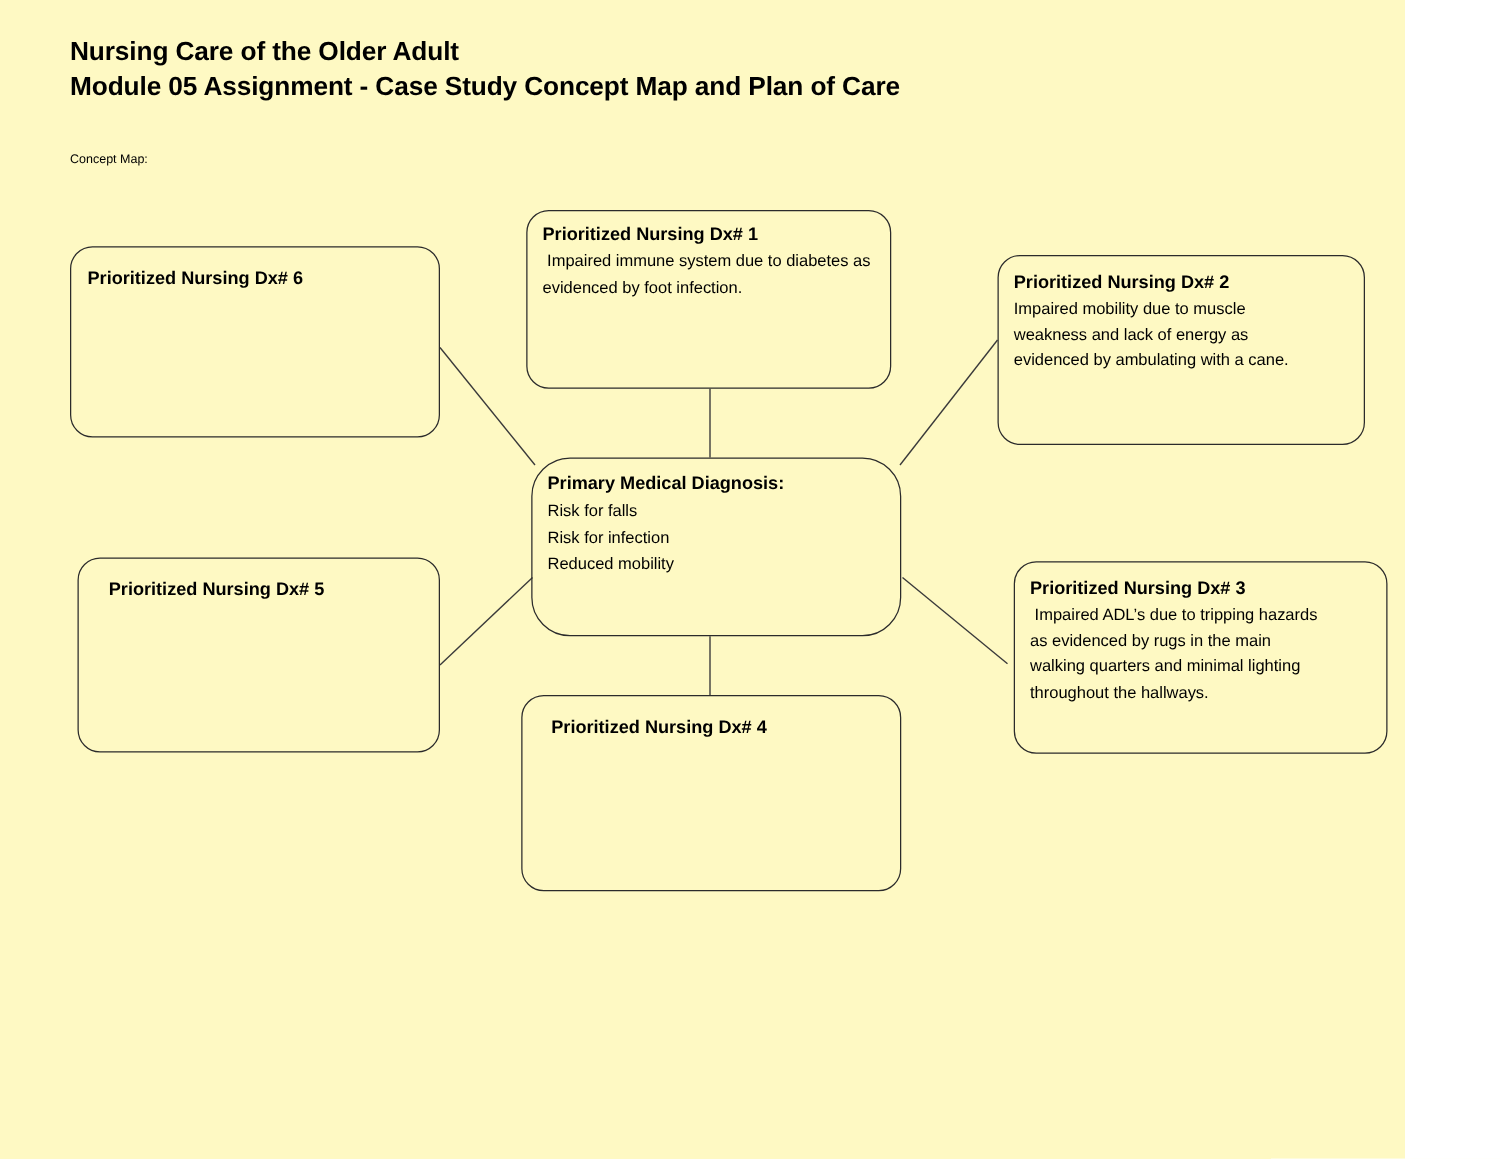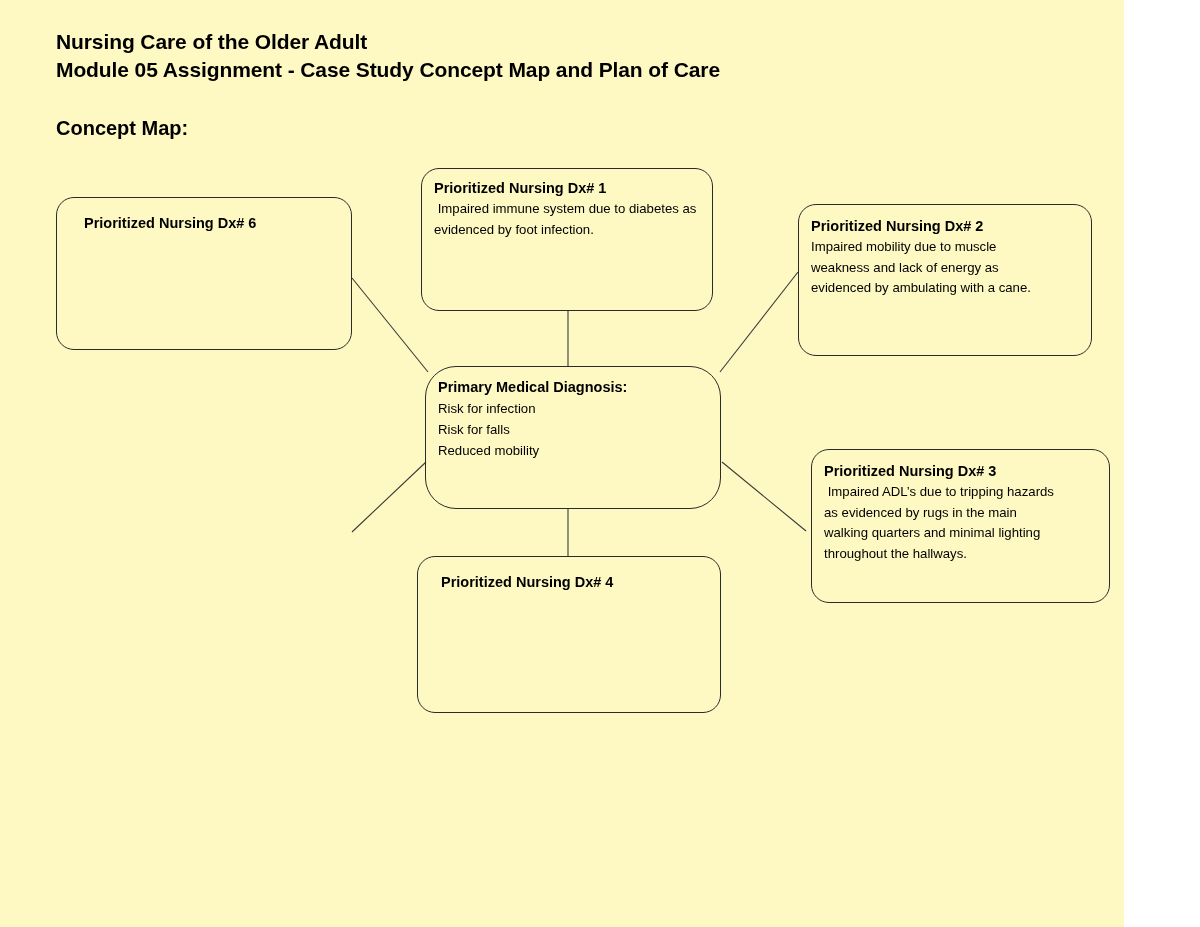--- a/index.html
+++ b/index.html
@@ -28,22 +28,22 @@
     font-size: 21px;
     font-weight: bold;
     line-height: 28px;
     letter-spacing: -0.1px;
     white-space: nowrap;
   }
   #section-label {
     position: absolute;
     left: 56px;
     top: 118px;
-    font-size: 20px;
-    font-weight: bold;
+    font-size: 10px;
+    font-weight: normal;
     line-height: 20px;
   }
 
   
   #map {
     position: absolute;
     left: 0;
     top: 0;
     width: 1200px;
     height: 927px;
@@ -94,21 +94,21 @@
   #node-center{ left: 425px; top: 366px; width: 296px; height: 143px; border-radius: 31px; }
   #node-dx4   { left: 417px; top: 556px; width: 304px; height: 157px; }
   #node-dx2   { left: 798px; top: 204px; width: 294px; height: 152px; }
   #node-dx3   { left: 811px; top: 449px; width: 299px; height: 154px; }
 
   #node-dx6 .node-title,
   #node-dx5 .node-title,
   #node-dx4 .node-title { margin-top: 6px; }
   #node-dx5 .node-title { margin-left: 12px; }
   #node-dx4 .node-title { margin-left: 11px; }
-  #node-dx6 .node-title { margin-left: 15px; }
+  #node-dx6 .node-title { margin-left: 1px; }
   #node-dx2 .node-title { margin-top: 2px; }
   #node-dx3 .node-title { margin-top: 2px; }
   #node-center .node-title { margin-top: 1px; }
 </style>
 </head>
 <body>
 
 <div id="page">
 
   <div id="heading">
@@ -133,32 +133,36 @@
       <line x1="722" y1="462" x2="806" y2="531" stroke="#3a3a3a" stroke-width="1.1"></line>
 
       <line x1="568" y1="509" x2="568" y2="556" stroke="#3a3a3a" stroke-width="1.1"></line>
     </svg>
 
     <div class="node" id="node-dx6">
       <div class="node-title">Prioritized Nursing Dx# 6</div>
       <div class="node-body"></div>
     </div>
 
+    <div class="node" id="node-dx5">
+      <div class="node-title">Prioritized Nursing Dx# 5</div>
+      <div class="node-body"></div>
+    </div>
 
     <div class="node" id="node-dx1">
       <div class="node-title">Prioritized Nursing Dx# 1</div>
       <div class="node-body nowrap-overflow"> Impaired immune system due to diabetes as
 evidenced by foot infection.</div>
     </div>
 
     <div class="node" id="node-center">
       <div class="node-title">Primary Medical Diagnosis:</div>
       <div class="node-list">
+        <div>Risk for falls</div>
         <div>Risk for infection</div>
-        <div>Risk for falls</div>
         <div>Reduced mobility</div>
       </div>
     </div>
 
     <div class="node" id="node-dx4">
       <div class="node-title">Prioritized Nursing Dx# 4</div>
       <div class="node-body"></div>
     </div>
 
     <div class="node" id="node-dx2">

